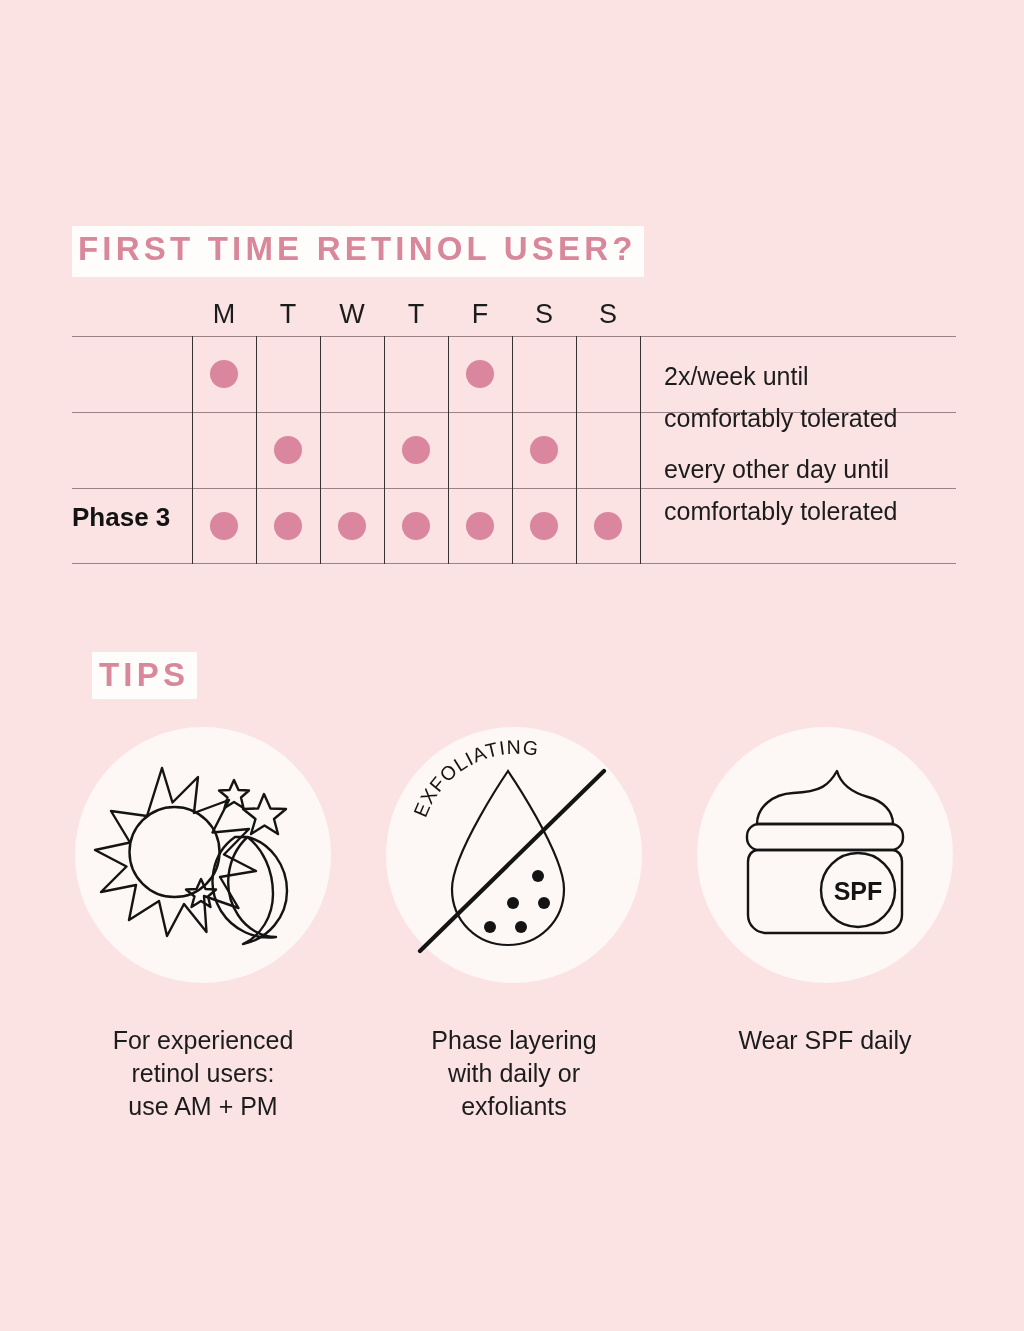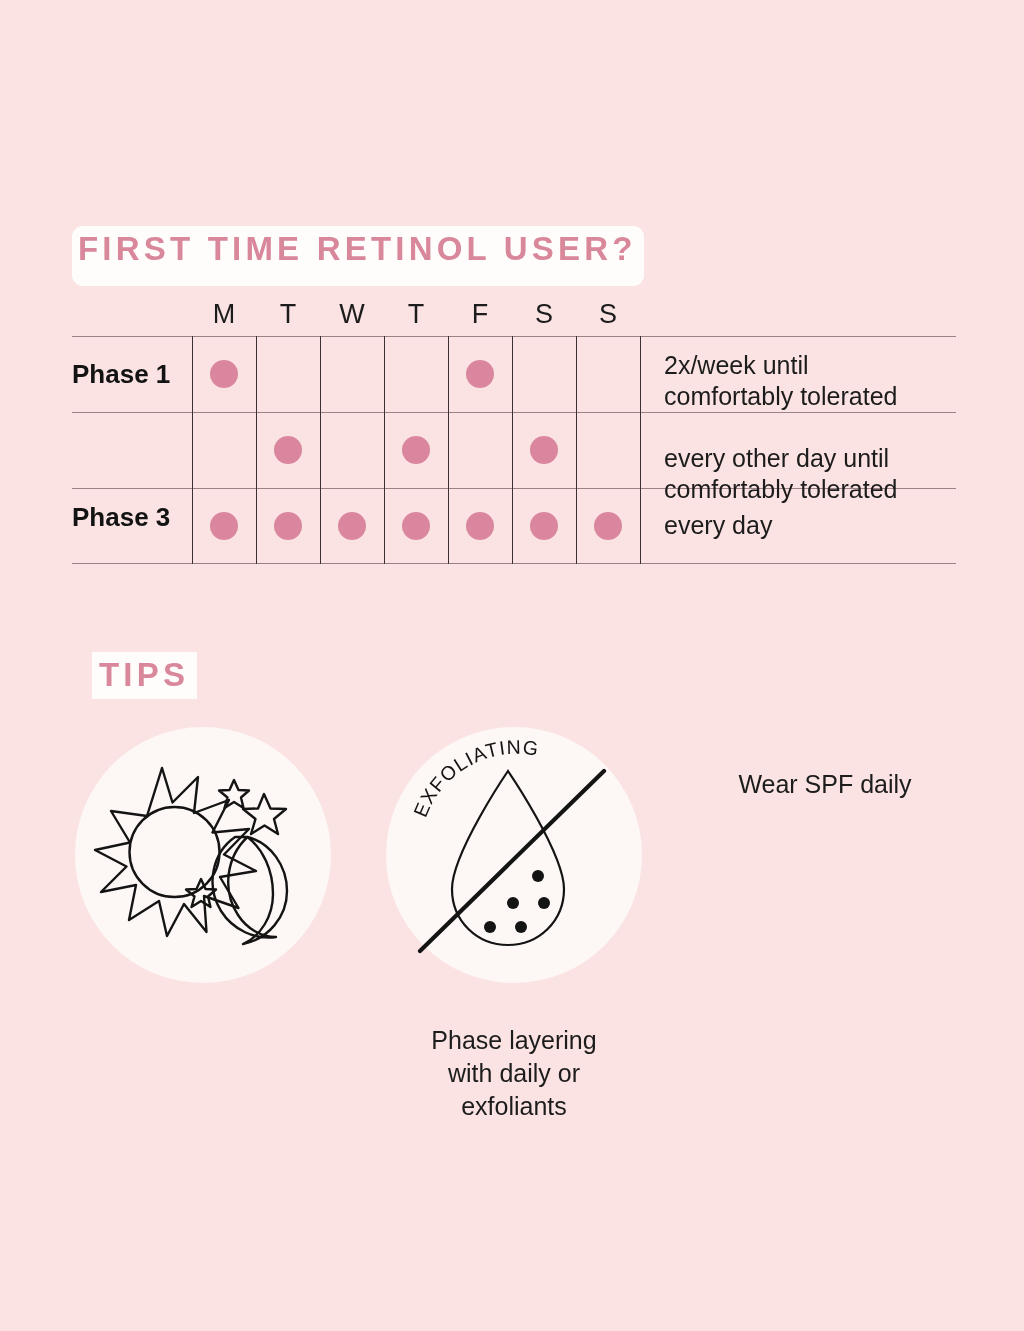--- a/index.html
+++ b/index.html
@@ -22,23 +22,22 @@
     top: 226px;
   }
   .title {
     display: inline-block;
     background: #fffdfc;
     color: #d9879a;
     font-size: 33px;
     font-weight: bold;
     letter-spacing: 4.2px;
     line-height: 1.28;
-    padding: 2px 7px 16px 6px;
+    padding: 2px 7px 7px 6px;
     white-space: nowrap;
-    border-radius: 11px;
   }
 
   
   .schedule {
     position: absolute;
     left: 72px;
     top: 294px;
     width: 884px;
   }
   .day-head {
@@ -92,21 +91,21 @@
     background: #d9869e;
   }
   .note {
     position: absolute;
     left: 592px;
     width: 300px;
     font-size: 25px;
     color: #1c1c1c;
     line-height: 31px;
   }
-  .note span { display: block; white-space: nowrap; }
+  .note span { display: block; white-space: nowrap; margin-top: 11px; }
 
   
   .tips-wrap {
     position: absolute;
     left: 72px;
     top: 652px;
     padding-left: 20px;
   }
   .tips-title {
     display: inline-block;
@@ -180,21 +179,20 @@
 
     <div class="vrule" style="left:120px"></div>
     <div class="vrule" style="left:184px"></div>
     <div class="vrule" style="left:248px"></div>
     <div class="vrule" style="left:312px"></div>
     <div class="vrule" style="left:376px"></div>
     <div class="vrule" style="left:440px"></div>
     <div class="vrule" style="left:504px"></div>
     <div class="vrule" style="left:568px"></div>
 
-    <div class="row-label" style="top:0px">Phase 1</div>
     <div class="dot" style="left:138px; top:24px"></div>
     <div class="dot" style="left:394px; top:24px"></div>
     <div class="note" style="top:14px">
       <span>2x/week until</span>
       <span>comfortably tolerated</span>
     </div>
 
     <div class="dot" style="left:202px; top:100px"></div>
     <div class="dot" style="left:330px; top:100px"></div>
     <div class="dot" style="left:458px; top:100px"></div>
@@ -204,23 +202,20 @@
     </div>
 
     <div class="row-label" style="top:143px">Phase 3</div>
     <div class="dot" style="left:138px; top:176px"></div>
     <div class="dot" style="left:202px; top:176px"></div>
     <div class="dot" style="left:266px; top:176px"></div>
     <div class="dot" style="left:330px; top:176px"></div>
     <div class="dot" style="left:394px; top:176px"></div>
     <div class="dot" style="left:458px; top:176px"></div>
     <div class="dot" style="left:522px; top:176px"></div>
-    <div class="note" style="top:174px">
-      <span>every day</span>
-    </div>
   </div>
 </div>
 
 <div class="tips-wrap">
   <div class="tips-title">TIPS</div>
 </div>
 
 <div class="tips">
 
   <div class="tip">
@@ -239,20 +234,25 @@
                    M159.5 97 C183 103 199 126 199 151 C199 177 180 199 155 204
                    C173 196 185 176 185 154 C185 130 175 109 159.5 97 Z"></path>
 
           <path d="M176 54 L182.5 68.5 L198 69 L186 79 L190 94 L176.5 85.5 L163 94 L167.5 79 L155 69 L170 68.5 Z"></path>
 
           <path d="M146 40 L150.5 50 L161 50.5 L153 57.5 L155.5 68 L146 62 L136.5 68 L139.5 57.5 L131 50.5 L141.5 50 Z"></path>
 
           <path d="M113 139 L117.5 149 L128 149.5 L120 156.5 L122.5 167 L113 161 L103.5 167 L106.5 156.5 L98 149.5 L108.5 149 Z"></path>
         </g>
       </svg>
+    </div>
+    <div class="tip-caption">
+      <span>For experienced</span>
+      <span>retinol users:</span>
+      <span>use AM + PM</span>
     </div>
   </div>
 
   <div class="tip">
     <div class="tip-circle">
       <svg width="236" height="236" viewBox="0 0 236 236">
         <defs>
           <path id="arcpath" d="M 26 96 A 96 96 0 0 1 210 78" fill="none"></path>
         </defs>
 
@@ -273,18 +273,36 @@
       </svg>
     </div>
     <div class="tip-caption">
       <span>Phase layering</span>
       <span>with daily or</span>
       <span>exfoliants</span>
     </div>
   </div>
 
   <div class="tip">
+    <div class="tip-circle">
+      <svg width="216" height="216" viewBox="0 0 216 216">
+        <g fill="none" stroke="#141414" stroke-width="2.4" stroke-linejoin="round" stroke-linecap="round">
+
+          <path d="M40 77 C40 60 56 47 76 46 C104 45 112 38 120 24
+                   C124 38 137 46 151 50 C166 54 176 64 176 77 Z"></path>
+
+          <rect x="30" y="77" width="156" height="26" rx="12"></rect>
+
+          <path d="M41 103 L175 103 C181 103 185 108 185 115 L185 168
+                   C185 178 177 186 166 186 L50 186 C39 186 31 178 31 168
+                   L31 115 C31 108 35 103 41 103 Z"></path>
+
+          <circle cx="141" cy="143" r="37"></circle>
+        </g>
+        <text x="141" y="153" text-anchor="middle" font-family="'Liberation Sans', sans-serif" font-size="25" font-weight="bold" fill="#141414" id="spf-badge-label">SPF</text>
+      </svg>
+    </div>
     <div class="tip-caption">
       <span>Wear SPF daily</span>
     </div>
   </div>
 
 </div>
 
 </body></html>

